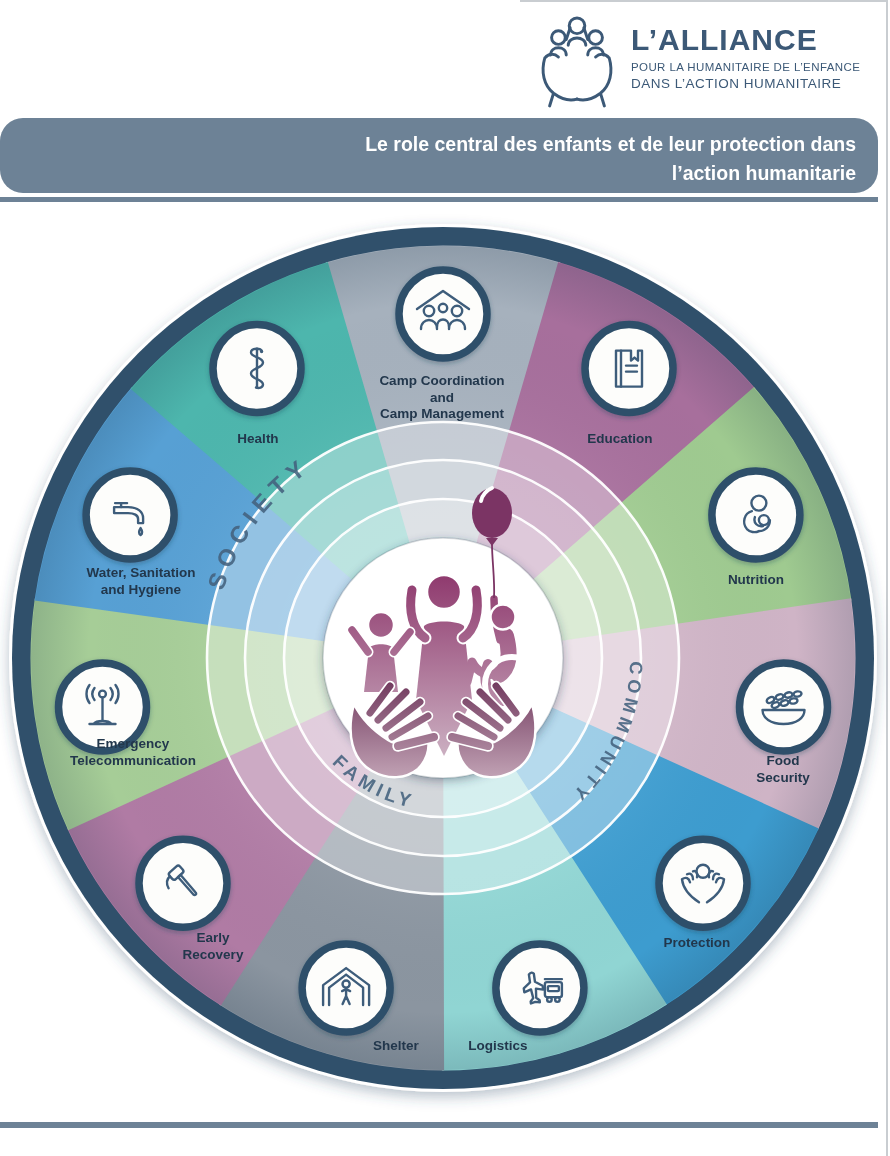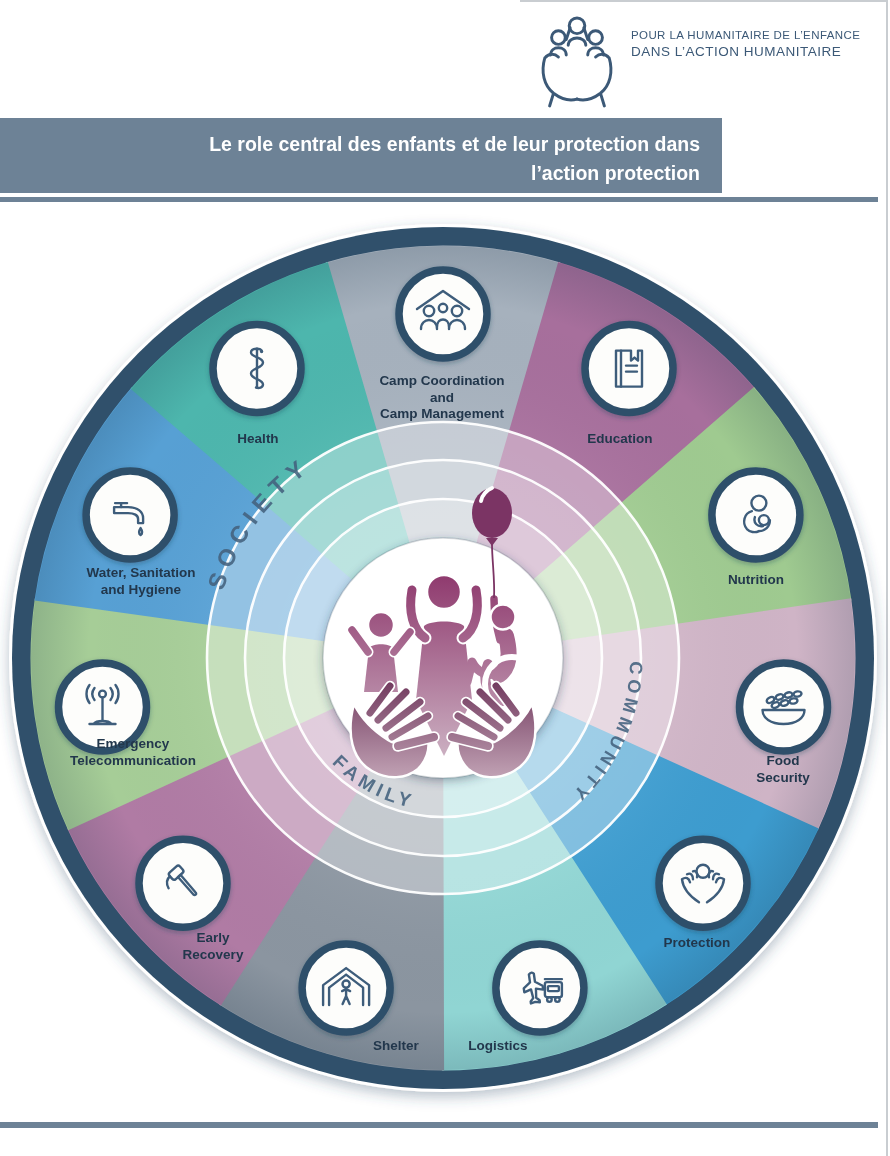--- a/index.html
+++ b/index.html
@@ -10,21 +10,21 @@
 
   
   .header{position:absolute;top:10px;left:533px;width:345px;display:flex;gap:10px;}
   .logo-icon{flex:0 0 auto;}
   .logo-text{padding-top:14px;}
   .logo-title{font-size:30px;font-weight:bold;color:#3c5977;letter-spacing:1px;line-height:32px;}
   .logo-sub1{font-size:11.5px;color:#3c5977;letter-spacing:.4px;margin-top:5px;white-space:nowrap;}
   .logo-sub2{font-size:13.5px;color:#3c5977;letter-spacing:.5px;margin-top:3px;white-space:nowrap;}
 
   
-  .banner{position:absolute;top:118px;left:0;width:722px;height:75px;background:#6d8296;}
+  .banner{position:absolute;top:118px;left:0;width:878px;height:75px;background:#6d8296;border-radius:23px;}
   .banner-text{position:absolute;right:22px;top:12px;text-align:right;color:#fff;
                font-size:19.5px;font-weight:bold;line-height:29px;}
   .banner-rule{position:absolute;top:197px;left:0;width:878px;height:5px;background:#6d8296;}
   .bottom-rule{position:absolute;top:1122px;left:0;width:878px;height:6px;background:#6d8296;}
 
   
   #wheel{position:absolute;left:0;top:0;}
   .sector-label{font-family:"Liberation Sans",sans-serif;font-size:13.5px;font-weight:bold;fill:#22374c;}
   .ring-label{font-family:"Liberation Sans",sans-serif;font-weight:bold;fill:#44627e;opacity:.88;}
   .icon *{stroke:#3e5d7b;fill:none;stroke-width:2.4;stroke-linecap:round;stroke-linejoin:round;}
@@ -43,29 +43,30 @@
     <path d="M34,29 L38,17 M56,29 L52,17"></path>
     <path d="M36,35 C36,25 54,25 54,35"></path>
     <circle cx="26" cy="27" r="7"></circle>
     <path d="M18,45 C18,35 34,35 34,45"></path>
     <circle cx="64" cy="27" r="7"></circle>
     <path d="M56,45 C56,35 72,35 72,45"></path>
     <path d="M12,48 C8,62 11,76 21,84 C29,90 38,92 45,90 M12,48 C16,43 22,43 26,47 M21,84 L17,97"></path>
     <path d="M78,48 C82,62 79,76 69,84 C61,90 52,92 45,90 M78,48 C74,43 68,43 64,47 M69,84 L73,97"></path>
   </svg>
   <div class="logo-text">
+    <div class="logo-title">L’ALLIANCE</div>
     <div class="logo-sub1">POUR LA HUMANITAIRE DE L’ENFANCE</div>
     <div class="logo-sub2">DANS L’ACTION HUMANITAIRE</div>
   </div>
 </div>
 
 <div class="banner">
   <div class="banner-text">
     <span>Le role central des enfants et de leur protection dans</span><br>
-    <span>l’action protection</span>
+    <span>l’action humanitarie</span>
   </div>
 </div>
 <div class="banner-rule"></div>
 <div class="bottom-rule"></div>
 
 <svg id="wheel" width="890" height="1156" viewBox="0 0 890 1156">
     <defs>
       <radialGradient id="vig" gradientUnits="userSpaceOnUse" cx="443" cy="658" r="412">
         <stop offset="0" stop-color="#ffffff" stop-opacity="0.10"></stop>
         <stop offset="0.58" stop-color="#ffffff" stop-opacity="0.04"></stop>

